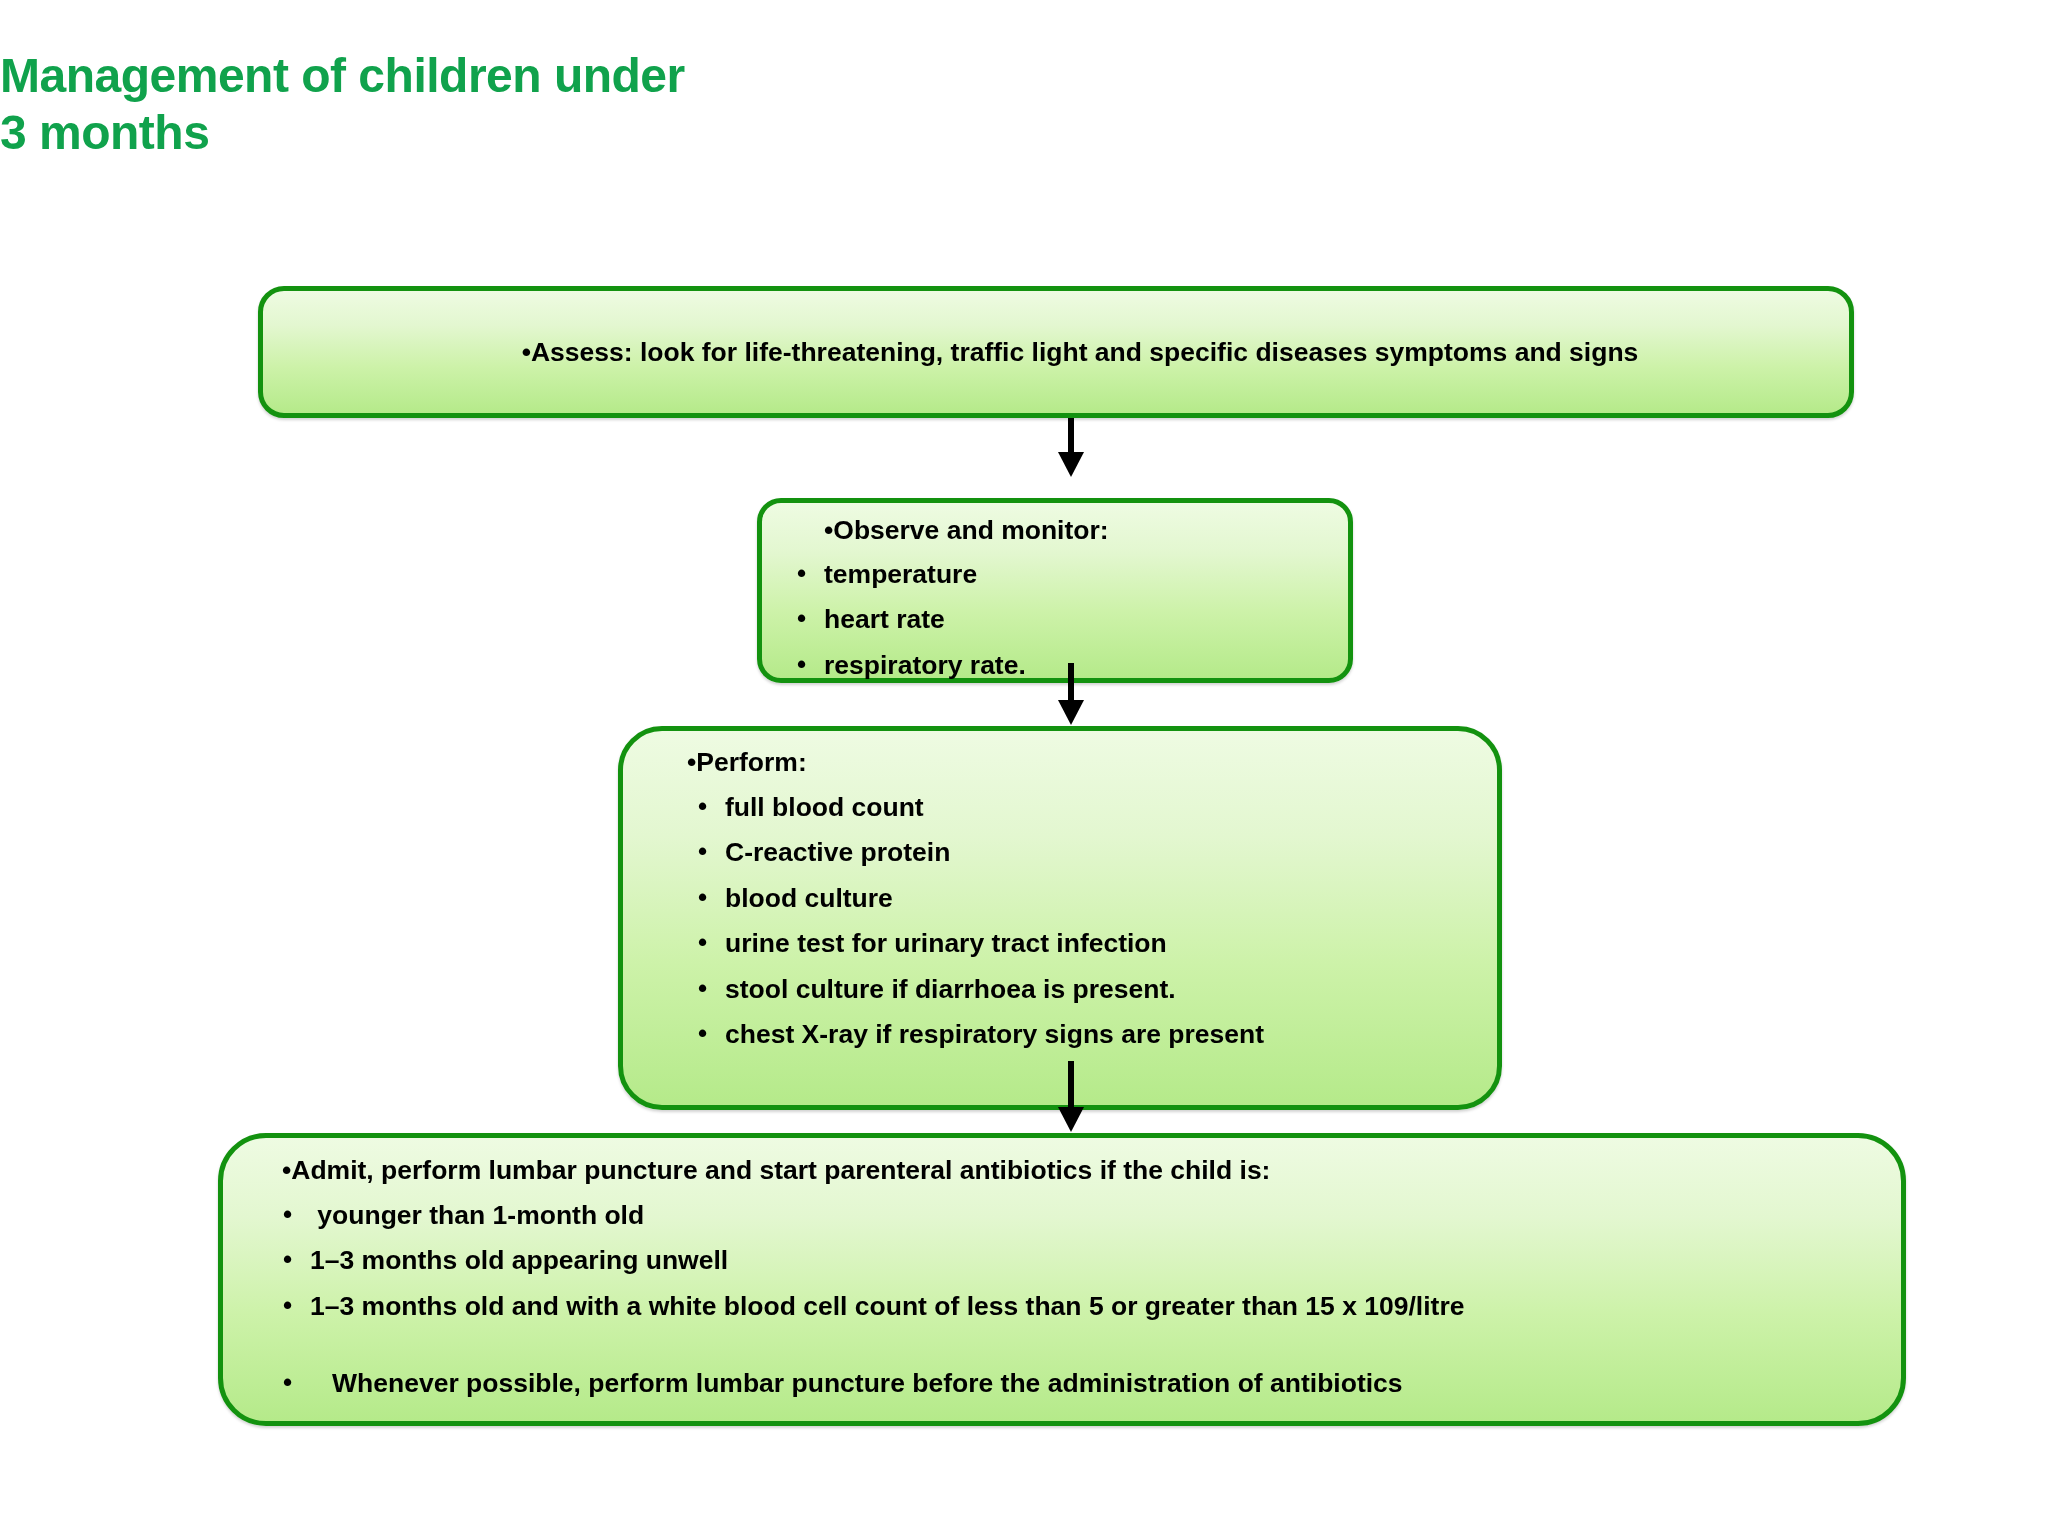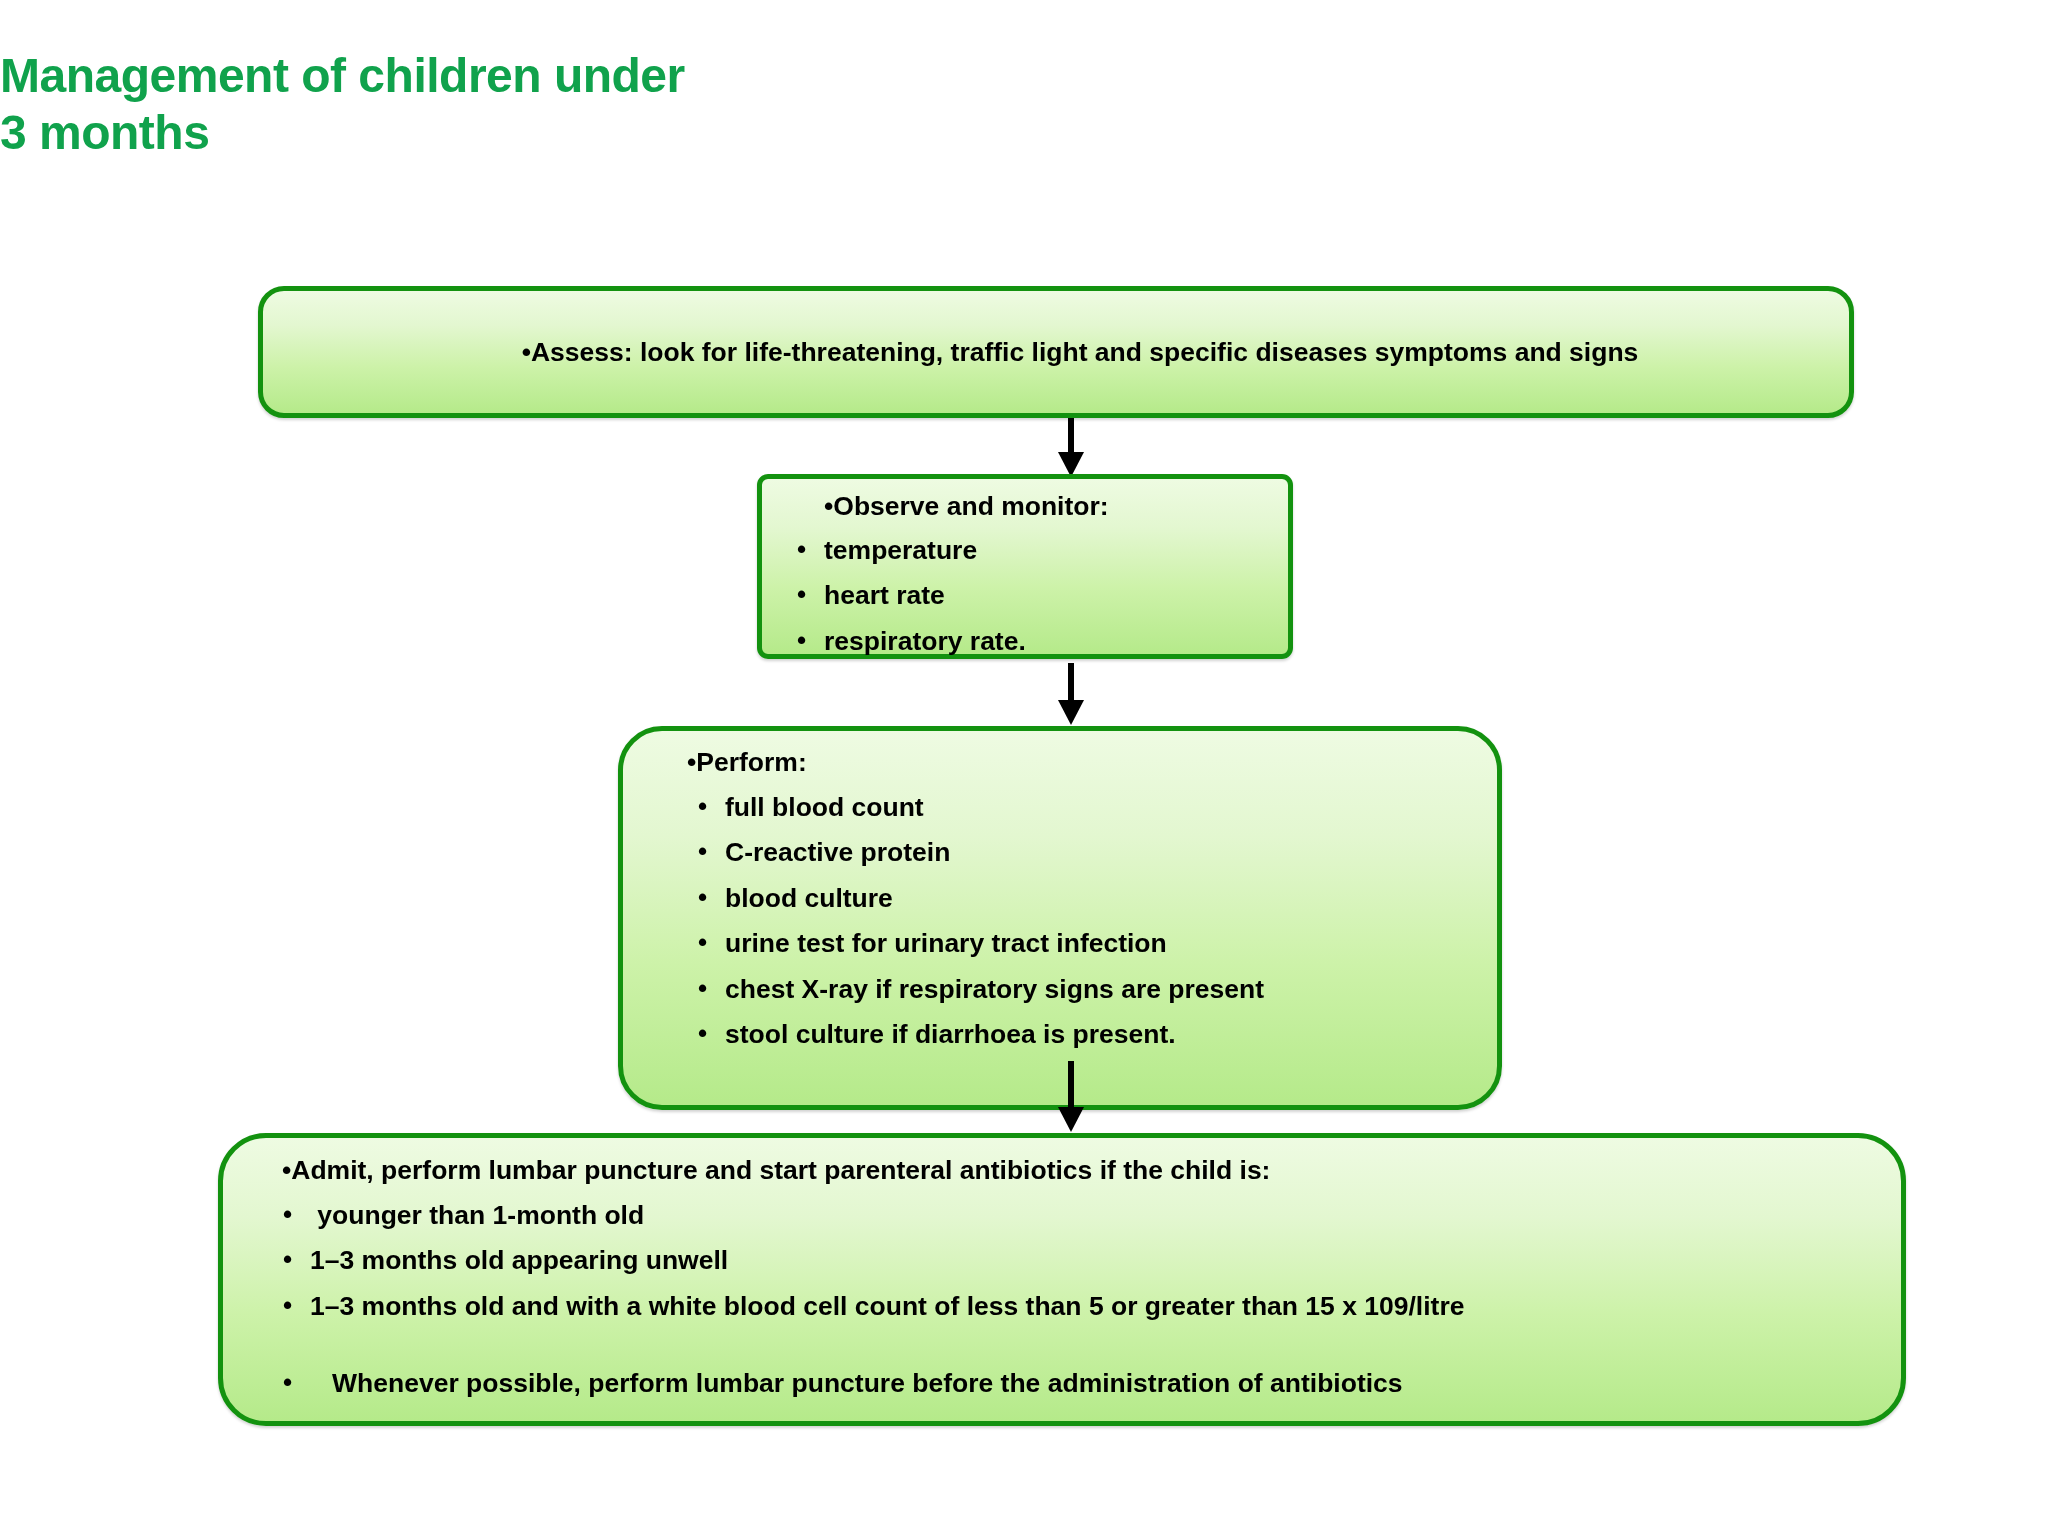--- a/index.html
+++ b/index.html
@@ -53,24 +53,24 @@
   #box-assess .box-body {
     display: flex;
     align-items: center;
     justify-content: center;
     height: 100%;
     font-size: 26.5px;
   }
 
   #box-observe {
     left: 757px;
-    top: 474px;
-    width: 536px;
+    top: 498px;
+    width: 596px;
     height: 185px;
-    border-radius: 11px;
+    border-radius: 24px;
   }
   #box-perform {
     left: 618px;
     top: 726px;
     width: 884px;
     height: 384px;
     border-radius: 44px;
   }
   #box-admit {
     left: 218px;
@@ -171,22 +171,22 @@
 </div>
 
 <div class="flow-box" id="box-perform">
   <div class="box-body">
     <div class="lead-line">•Perform:</div>
     <ul class="sub-list">
       <li>full blood count</li>
       <li>C-reactive protein</li>
       <li>blood culture</li>
       <li>urine test for urinary tract infection</li>
+      <li>stool culture if diarrhoea is present.</li>
       <li>chest X-ray if respiratory signs are present</li>
-      <li>stool culture if diarrhoea is present.</li>
     </ul>
   </div>
 </div>
 
 <div class="arrow" id="arrow-3">
   <svg width="34" height="72" viewBox="0 0 34 72" aria-hidden="true">
     <line x1="17" y1="0" x2="17" y2="52" stroke="#000000" stroke-width="6"></line>
     <polygon points="17,71 4,46 30,46" fill="#000000"></polygon>
   </svg>
 </div>

